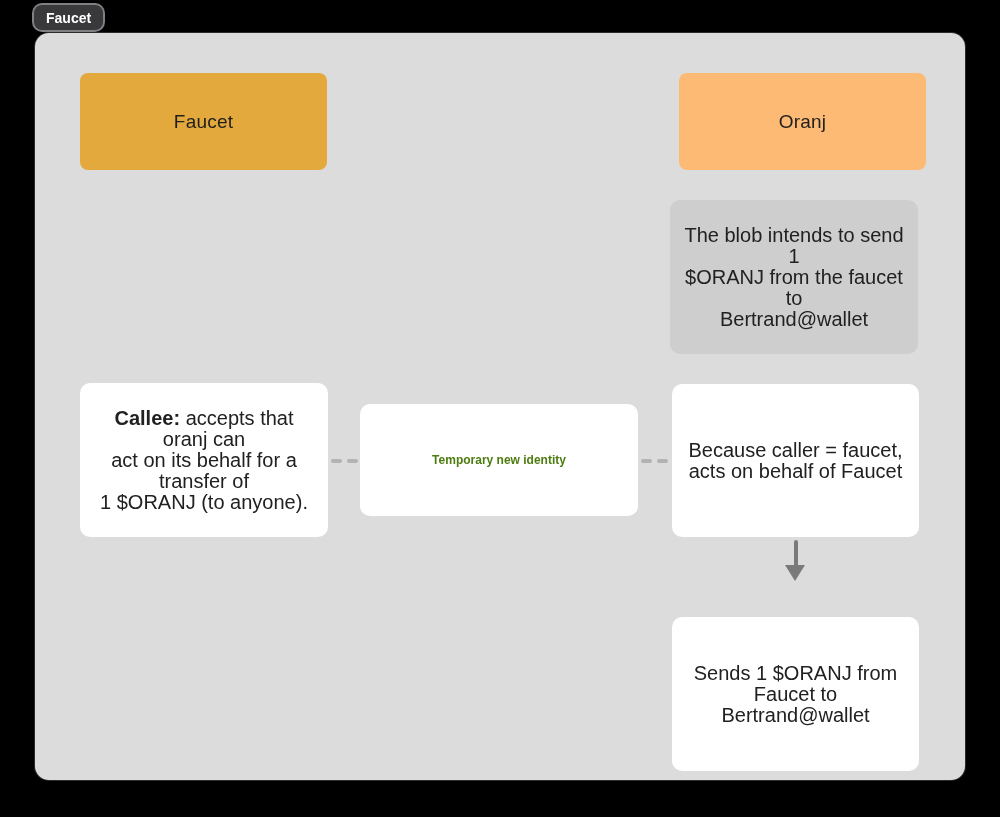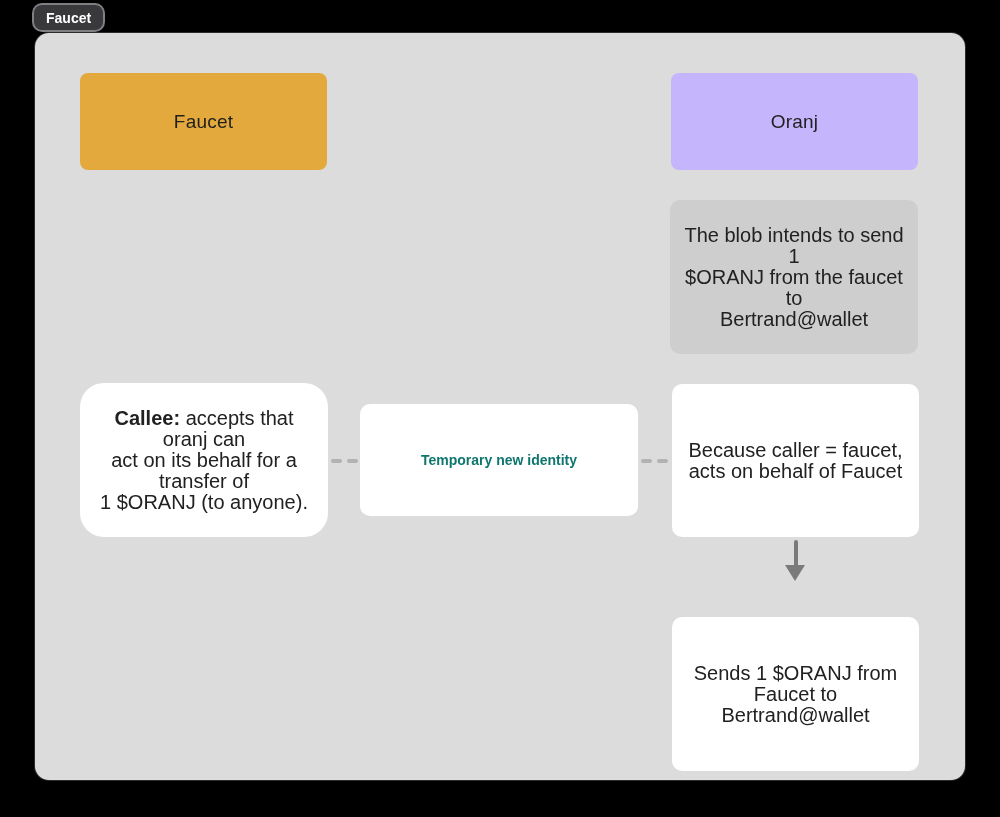--- a/index.html
+++ b/index.html
@@ -73,32 +73,32 @@
   .note-text {
     font-size: 20px;
     line-height: 21px;
     color: #212121;
     white-space: pre-line;
   }
   .note-lead {
     font-weight: 700;
   }
   .note-heading {
-    font-size: 14px;
+    font-size: 12px;
     line-height: 21px;
     font-weight: 700;
-    color: #0f766e;
+    color: #4d7c0f;
     white-space: pre-line;
     text-align: right;
   }
 
   #node-faucet { left: 45px;  top: 40px;  width: 247px; height: 97px; }
   #node-oranj  { left: 636px; top: 40px;  width: 247px; height: 97px; }
   #node-intent { left: 635px; top: 167px; width: 248px; height: 154px; background: #cecece; border-radius: 10px; }
-  #node-callee { left: 45px;  top: 350px; width: 248px; height: 154px; border-radius: 24px; }
+  #node-callee { left: 45px;  top: 350px; width: 248px; height: 154px; }
   #node-identity { left: 325px; top: 371px; width: 278px; height: 112px; }
   #node-caller { left: 637px; top: 351px; width: 247px; height: 153px; }
   #node-send   { left: 637px; top: 584px; width: 247px; height: 154px; }
 
   
   .connector {
     position: absolute;
     top: 426px;
     height: 4px;
     display: flex;
@@ -146,21 +146,21 @@
 <body>
 
 <div class="frame-label">Faucet</div>
 
 <div class="frame">
 
   <div class="node header" id="node-faucet" style="background: rgb(227, 169, 60);">
     <span class="node-title">Faucet</span>
   </div>
 
-  <div class="node header" id="node-oranj" style="background: #c4b5fd;">
+  <div class="node header" id="node-oranj" style="background: #fdba74; margin-left: 8px;">
     <span class="node-title">Oranj</span>
   </div>
 
   <div class="node note" id="node-intent" style="background: rgb(206, 206, 206);">
     <span class="note-text">The blob intends to send 1
 $ORANJ from the faucet to
 Bertrand@wallet</span>
   </div>
 
   <div class="node note" id="node-callee">

